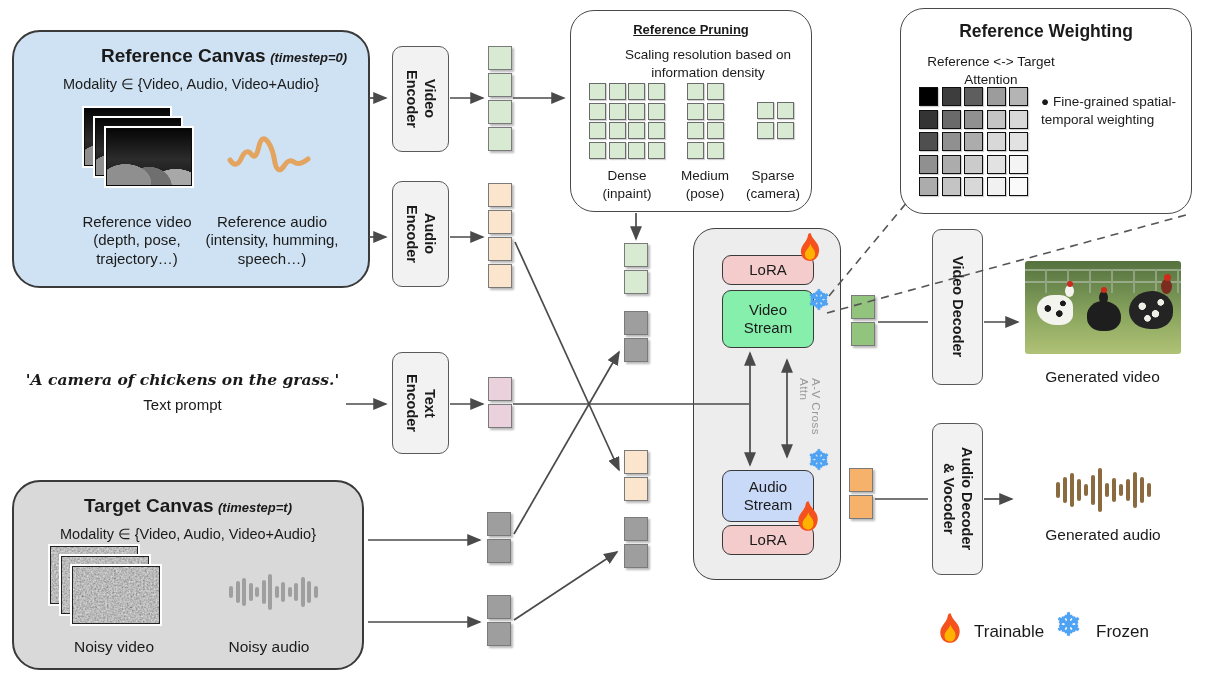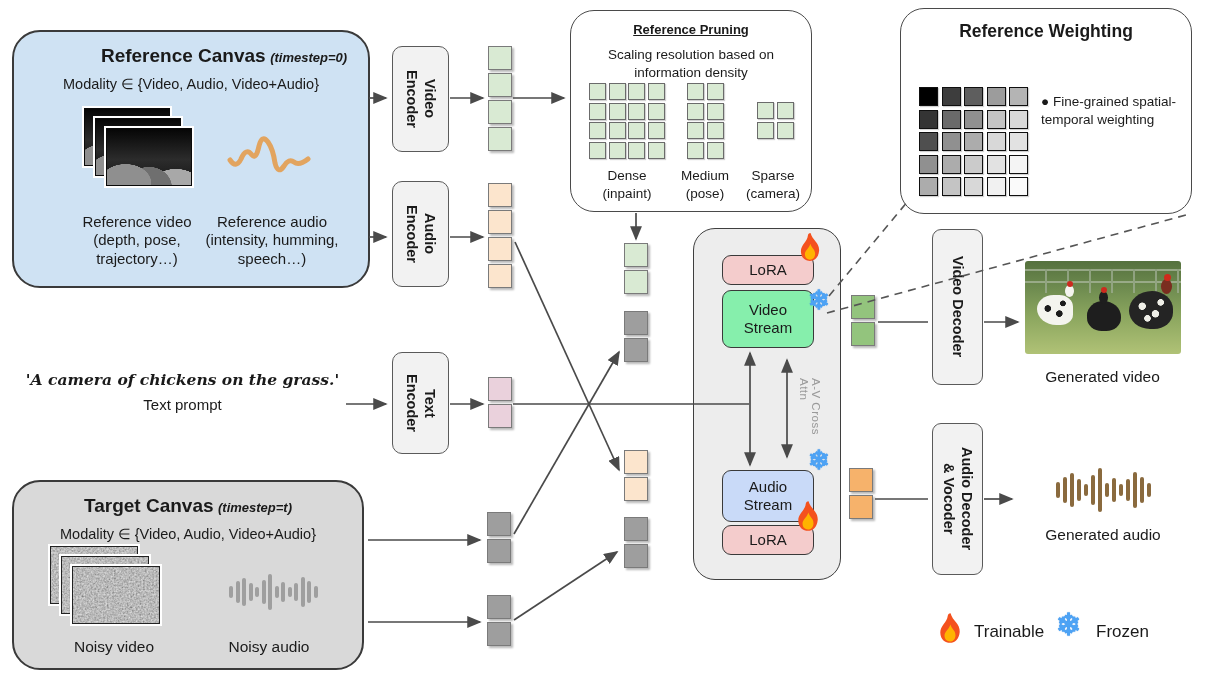--- a/index.html
+++ b/index.html
@@ -195,21 +195,21 @@
       <div class="token" style="background: rgb(147, 196, 125);"></div>
       <div class="token" style="background: rgb(147, 196, 125);"></div>
     </div>
   <div class="abs tokens" style="left:849px;top:468px;">
       <div class="token" style="background: rgb(246, 178, 107);"></div>
       <div class="token" style="background: rgb(246, 178, 107);"></div>
     </div>
 
   <div class="abs panel" style="left:570px;top:10px;width:242px;height:202px;">
     <div class="abs center" style="left:0;top:11px;width:100%;font-weight:bold;font-size:13px;text-decoration:underline;">Reference Pruning</div>
-    <div class="abs center sub pre" style="left:0;top:35px;width:100%;text-align:center;">Scaling resolution based on
+    <div class="abs center sub pre" style="left:17px;top:35px;width:100%;text-align:center;">Scaling resolution based on
 information density</div>
     <div class="abs grid" style="left: 18px; top: 72px; grid-template-columns: repeat(4, 17px); gap: 2.5px;">
         <div class="gcell" style="height: 17px; width: 17px; border: 1.5px solid rgb(107, 107, 107); background: rgb(217, 234, 211);"></div>
         <div class="gcell" style="height: 17px; width: 17px; border: 1.5px solid rgb(107, 107, 107); background: rgb(217, 234, 211);"></div>
         <div class="gcell" style="height: 17px; width: 17px; border: 1.5px solid rgb(107, 107, 107); background: rgb(217, 234, 211);"></div>
         <div class="gcell" style="height: 17px; width: 17px; border: 1.5px solid rgb(107, 107, 107); background: rgb(217, 234, 211);"></div>
         <div class="gcell" style="height: 17px; width: 17px; border: 1.5px solid rgb(107, 107, 107); background: rgb(217, 234, 211);"></div>
         <div class="gcell" style="height: 17px; width: 17px; border: 1.5px solid rgb(107, 107, 107); background: rgb(217, 234, 211);"></div>
         <div class="gcell" style="height: 17px; width: 17px; border: 1.5px solid rgb(107, 107, 107); background: rgb(217, 234, 211);"></div>
         <div class="gcell" style="height: 17px; width: 17px; border: 1.5px solid rgb(107, 107, 107); background: rgb(217, 234, 211);"></div>
@@ -241,20 +241,22 @@
     <div class="abs center glabel pre" style="left:16px;top:156px;width:80px;">Dense
 (inpaint)</div>
     <div class="abs center glabel pre" style="left:94px;top:156px;width:80px;">Medium
 (pose)</div>
     <div class="abs center glabel pre" style="left:162px;top:156px;width:80px;">Sparse
 (camera)</div>
   </div>
 
   <div class="abs panel" style="left:900px;top:8px;width:292px;height:206px;">
     <div class="abs center" style="left:0;top:12px;width:100%;font-weight:bold;font-size:17.5px;">Reference Weighting</div>
+    <div class="abs center sub pre" style="left:10px;top:44px;width:160px;">Reference &lt;-&gt; Target
+Attention</div>
     <div class="abs grid" style="left: 18px; top: 78px; grid-template-columns: repeat(5, 19px); gap: 3.5px;">
         <div class="gcell" style="height: 19px; width: 19px; border: 1.5px solid rgb(15, 15, 15); background: rgb(0, 0, 0);"></div>
         <div class="gcell" style="height: 19px; width: 19px; border: 1.5px solid rgb(15, 15, 15); background: rgb(61, 61, 61);"></div>
         <div class="gcell" style="height: 19px; width: 19px; border: 1.5px solid rgb(15, 15, 15); background: rgb(94, 94, 94);"></div>
         <div class="gcell" style="height: 19px; width: 19px; border: 1.5px solid rgb(15, 15, 15); background: rgb(156, 156, 156);"></div>
         <div class="gcell" style="height: 19px; width: 19px; border: 1.5px solid rgb(15, 15, 15); background: rgb(180, 180, 180);"></div>
         <div class="gcell" style="height: 19px; width: 19px; border: 1.5px solid rgb(15, 15, 15); background: rgb(52, 52, 52);"></div>
         <div class="gcell" style="height: 19px; width: 19px; border: 1.5px solid rgb(15, 15, 15); background: rgb(106, 106, 106);"></div>
         <div class="gcell" style="height: 19px; width: 19px; border: 1.5px solid rgb(15, 15, 15); background: rgb(144, 144, 144);"></div>
         <div class="gcell" style="height: 19px; width: 19px; border: 1.5px solid rgb(15, 15, 15); background: rgb(196, 196, 196);"></div>

